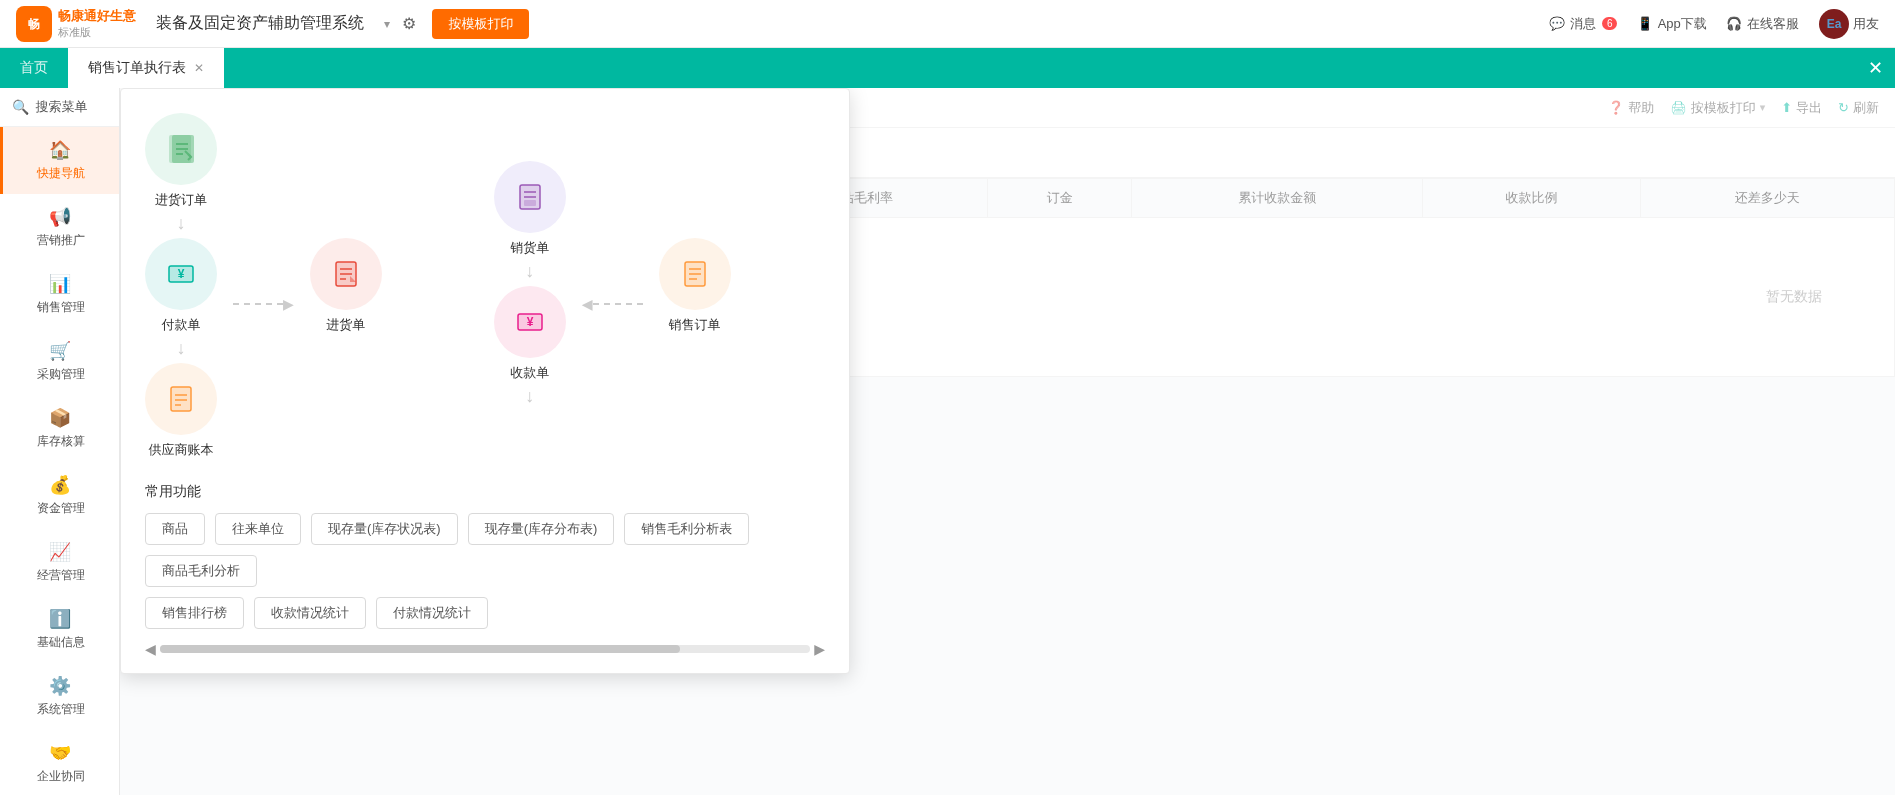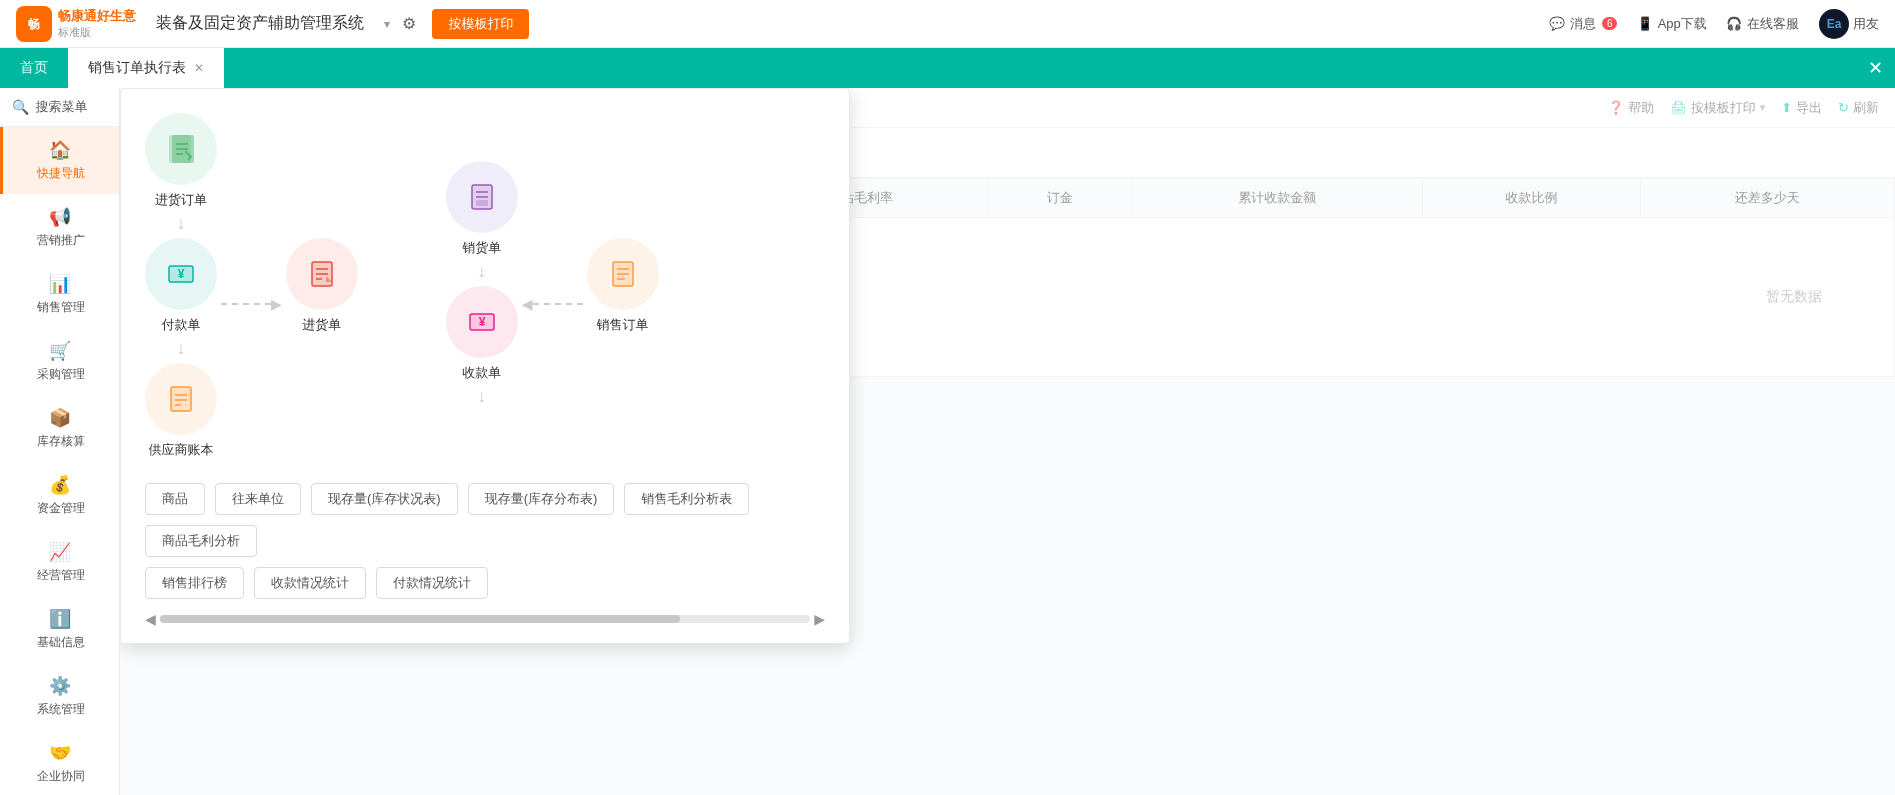--- a/index.html
+++ b/index.html
@@ -387,21 +387,21 @@
       top: 0;
       width: 80%;
       height: 8px;
       background: #c8c8c8;
       border-radius: 4px;
     }
     .scroll-arrow { color: #999; cursor: pointer; font-size: 14px; }
 
     
     .user-ea {
-      background: #0f172a;
+      background: #7f1d1d;
       border-radius: 50%;
       width: 30px;
       height: 30px;
       display: flex;
       align-items: center;
       justify-content: center;
       font-size: 12px;
       color: #5599cc;
       font-weight: bold;
     }
@@ -568,21 +568,21 @@
               <div class="empty-data">暂无数据</div>
             </td>
           </tr>
         </tbody>
       </table>
     </div>
 
     <div class="overlay">
       <div class="popup">
 
-        <div style="display:flex; align-items:center; gap:4px; margin-bottom:24px;">
+        <div style="display:flex; align-items:center; gap:16px; margin-bottom:24px;">
 
           <div style="display:flex;flex-direction:column;align-items:center;gap:0;">
 
             <div class="flow-node">
               <div class="flow-circle node-green">
                 <svg width="36" height="36" viewBox="0 0 36 36">
                   <rect x="6" y="4" width="22" height="28" rx="2" fill="#5cb87a" fill-opacity="0.3"></rect>
                   <rect x="9" y="4" width="22" height="28" rx="2" fill="#5cb87a" fill-opacity="0.5"></rect>
                   <line x1="13" y1="13" x2="25" y2="13" stroke="#5cb87a" stroke-width="2"></line>
                   <line x1="13" y1="18" x2="25" y2="18" stroke="#5cb87a" stroke-width="2"></line>
@@ -692,20 +692,21 @@
                   <line x1="12" y1="23" x2="20" y2="23" stroke="#ff9a3c" stroke-width="1.5"></line>
                 </svg>
               </div>
               <span class="flow-label">销售订单</span>
             </div>
           </div>
 
         </div>
 
         <div class="common-functions">
+          <div class="cf-title">常用功能</div>
           <div class="cf-buttons">
             <button class="cf-btn">商品</button>
             <button class="cf-btn">往来单位</button>
             <button class="cf-btn">现存量(库存状况表)</button>
             <button class="cf-btn">现存量(库存分布表)</button>
             <button class="cf-btn">销售毛利分析表</button>
             <button class="cf-btn">商品毛利分析</button>
           </div>
           <div class="cf-buttons">
             <button class="cf-btn">销售排行榜</button>

